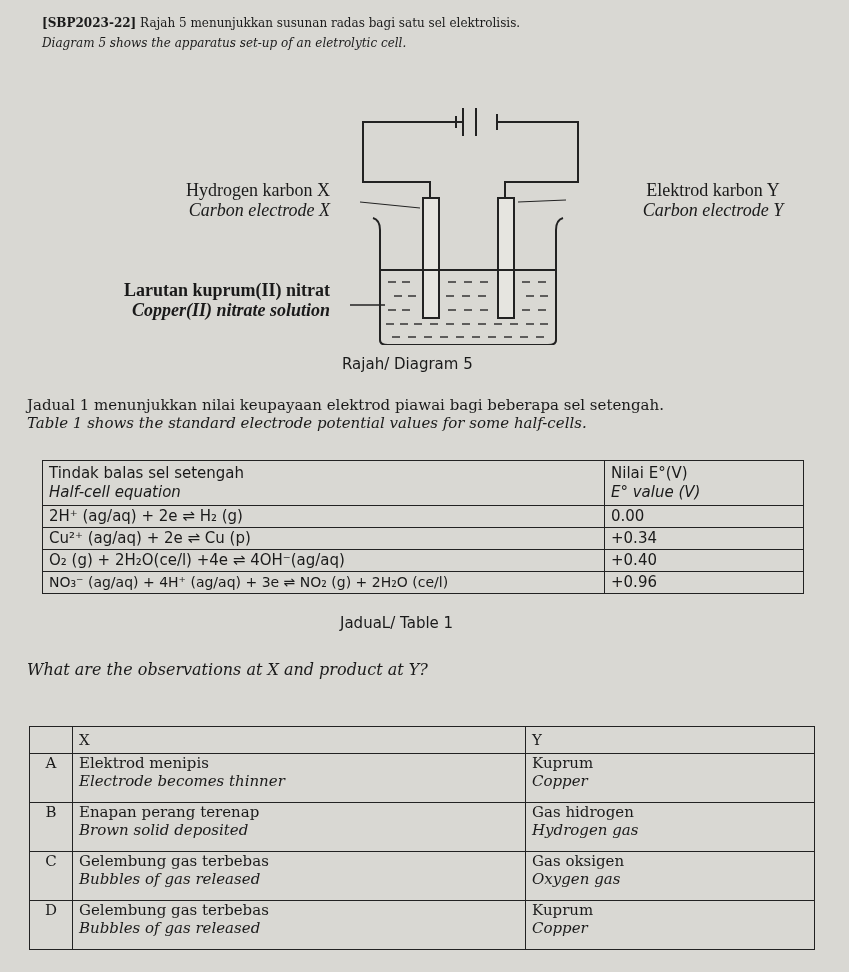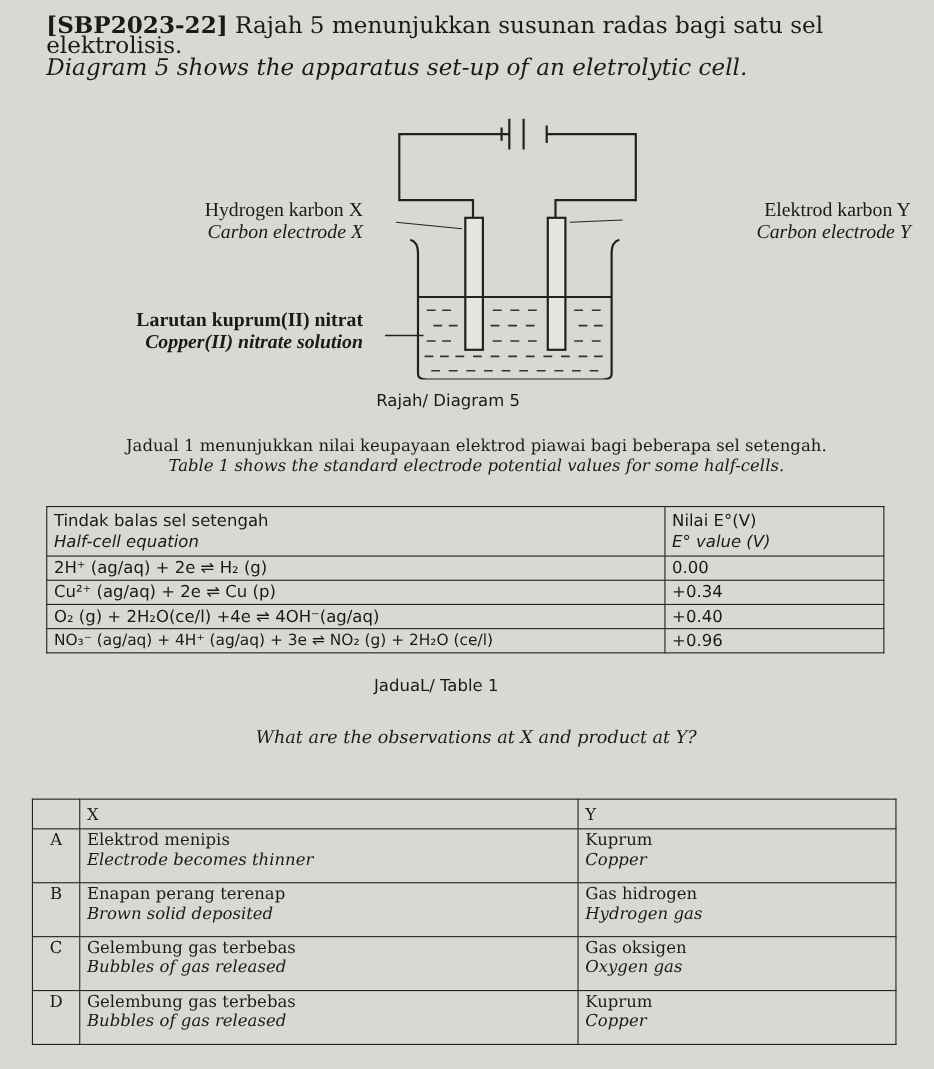--- a/index.html
+++ b/index.html
@@ -4,27 +4,27 @@
 <style>
   html, body { margin: 0; padding: 0; }
   body {
     width: 849px; height: 972px; overflow: hidden;
     background: #d9d8d3;
     font-family: "DejaVu Serif", serif;
     color: #1a1a1a;
     position: relative;
   }
   .abs { position: absolute; }
-  .q-head { left: 42px; top: 14px; width: 780px; font-size: 21px; line-height: 18px; }
+  .q-head { left: 42px; top: 14px; width: 780px; font-size: 12px; line-height: 18px; }
   .q-head b { font-weight: bold; }
   .q-head .en { font-style: italic; display: block; margin-top: 2px; }
   .label { font-family: "Liberation Serif", serif; font-size: 18px; line-height: 20px; text-align: right; }
   .label .en { font-style: italic; display: block; }
   .caption { font-family: "DejaVu Sans", sans-serif; font-size: 15px; text-align: right; }
-  .para { left: 48px; width: 770px; font-size: 15px; line-height: 18px; text-align: center; }
+  .para { left: 27px; width: 770px; font-size: 15px; line-height: 18px; }
   .para .en { font-style: italic; display: block; }
   table { border-collapse: collapse; }
   .t1 { left: 42px; top: 460px; width: 762px; font-family: "DejaVu Sans", sans-serif; font-size: 15px; }
   .t1 td { border: 1.5px solid #222; padding: 0 6px; height: 21px; line-height: 19px; }
   .t1 td.val { width: 186px; }
   .t1 .head td { height: 44px; }
   .it { font-style: italic; }
   .t2 { left: 29px; top: 726px; width: 786px; font-size: 15px; }
   .t2 td { border: 1.5px solid #222; padding: 0 6px; line-height: 18px; vertical-align: top; }
   .t2 td.opt { width: 30px; text-align: center; }
@@ -43,21 +43,21 @@
 
 <div>
   <div class="abs label" style="left:60px; top:180px; width:270px;">
     <span>Hydrogen karbon X</span>
     <span class="en">Carbon electrode X</span>
   </div>
   <div class="abs label" style="left:20px; top:280px; width:310px;font-weight:bold;">
     <span>Larutan kuprum(II) nitrat</span>
     <span class="en">Copper(II) nitrate solution</span>
   </div>
-  <div class="abs label" style="left:598px; top:180px; width:230px; text-align:right;">
+  <div class="abs label" style="left:598px; top:180px; width:230px; text-align:center;">
     <span>Elektrod karbon Y</span>
     <span class="en">Carbon electrode Y</span>
   </div>
 
   <svg class="abs" style="left:330px; top:90px;" width="260" height="255">
     <g stroke="#222" stroke-width="2" fill="none">
 
       <polyline points="133,32 33,32 33,92 100,92 100,108"></polyline>
       <polyline points="167,32 248,32 248,92 175,92 175,108"></polyline>
 

